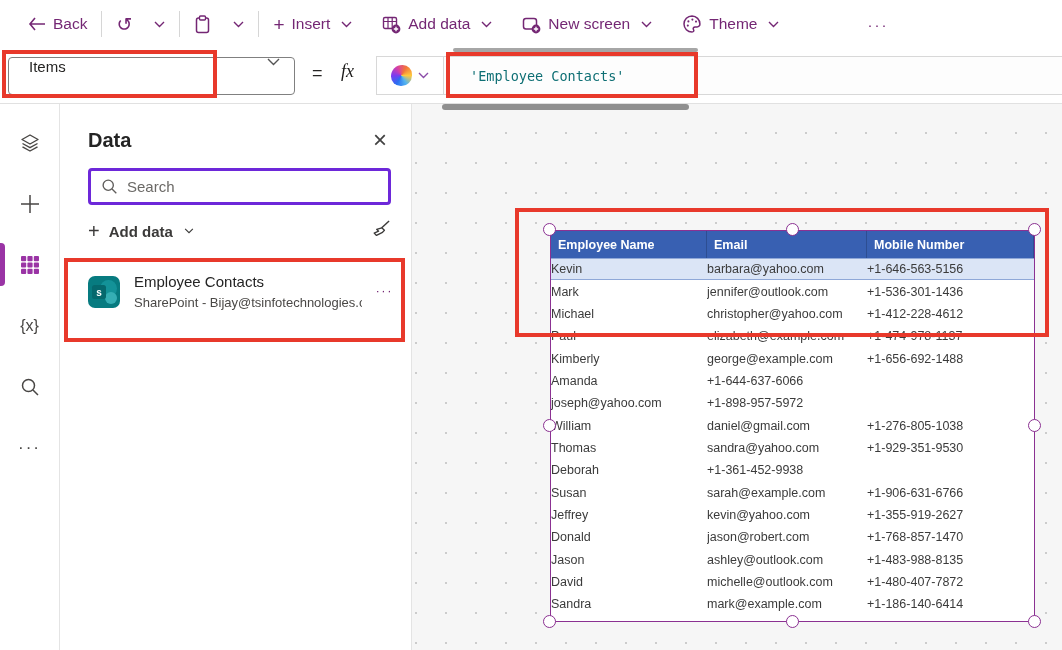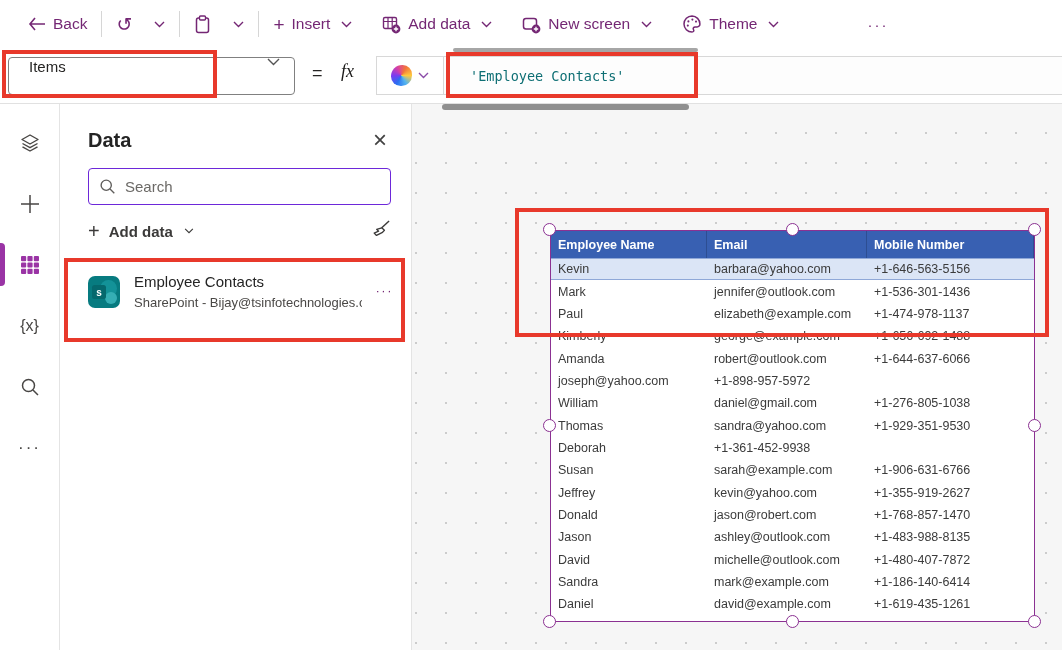--- a/index.html
+++ b/index.html
@@ -84,21 +84,21 @@
   .rail-item .dots { font-size:17px; letter-spacing:2px; color:#484644; }
   
   .panel {
     width:352px; border-right:1px solid #e4e4e4; background:#fff;
     position:relative; padding:24px 20px 0 28px;
   }
   .panel-head { display:flex; align-items:center; }
   .panel-title { font-size:20px; font-weight:700; color:#242424; flex:1; }
   .panel-close { font-size:24px; color:#424242; cursor:pointer; line-height:1; padding:0 4px; }
   .searchbox {
-    margin-top:16px; height:37px; border:1px solid #6d28d9; border-radius:4px;
+    margin-top:16px; height:37px; border:3px solid #6d28d9; border-radius:4px;
     display:flex; align-items:center; padding:0 10px; gap:9px; background:#fff;
   }
   .searchbox svg { color:#5f5d5b; flex:none; }
   .searchbox input {
     border:none; outline:none; flex:1; font-size:15px;
     font-family:"Liberation Sans", sans-serif; color:#252423; background:transparent;
   }
   .searchbox input::placeholder { color:#6b6966; }
   .adddata-row { margin-top:12px; display:flex; align-items:center; height:28px; }
   .adddata-btn { display:flex; align-items:center; gap:9px; cursor:pointer; }
@@ -146,21 +146,21 @@
   }
   .thead span {
     display:flex; align-items:center; padding-left:7px;
     border-right:1px solid rgba(0,0,0,0.18); overflow:hidden; white-space:nowrap;
   }
   .trow {
     display:grid; grid-template-columns:156px 160px 167px; height:22.35px;
     font-size:12.5px; color:#3b3b3b; background:#fff; cursor:pointer;
   }
   .trow span {
-    display:flex; align-items:center; padding-left:7px;
+    display:flex; align-items:center; 
     overflow:hidden; white-space:nowrap;
   }
   .trow.sel {
     background:#dbe5f6;
     box-shadow:inset 0 1px 0 #8fa8d8, inset 0 -1px 0 #8fa8d8;
   }
   .handle {
     position:absolute; width:13px; height:13px; border-radius:50%;
     background:#fff; border:1.6px solid #8b3192; z-index:6;
   }
@@ -377,32 +377,36 @@
             <span>Kevin</span>
             <span>barbara@yahoo.com</span>
             <span>+1-646-563-5156</span>
           </div>
           <div class="trow">
             <span>Mark</span>
             <span>jennifer@outlook.com</span>
             <span>+1-536-301-1436</span>
           </div>
           <div class="trow">
+            <span>Michael</span>
+            <span>christopher@yahoo.com</span>
+            <span>+1-412-228-4612</span>
+          </div>
+          <div class="trow">
             <span>Paul</span>
             <span>elizabeth@example.com</span>
             <span>+1-474-978-1137</span>
           </div>
           <div class="trow">
             <span>Kimberly</span>
             <span>george@example.com</span>
             <span>+1-656-692-1488</span>
           </div>
           <div class="trow">
             <span>Amanda</span>
-            <span>robert@outlook.com</span>
             <span>+1-644-637-6066</span>
           </div>
           <div class="trow">
             <span>joseph@yahoo.com</span>
             <span>+1-898-957-5972</span>
           </div>
           <div class="trow">
             <span>William</span>
             <span>daniel@gmail.com</span>
             <span>+1-276-805-1038</span>

